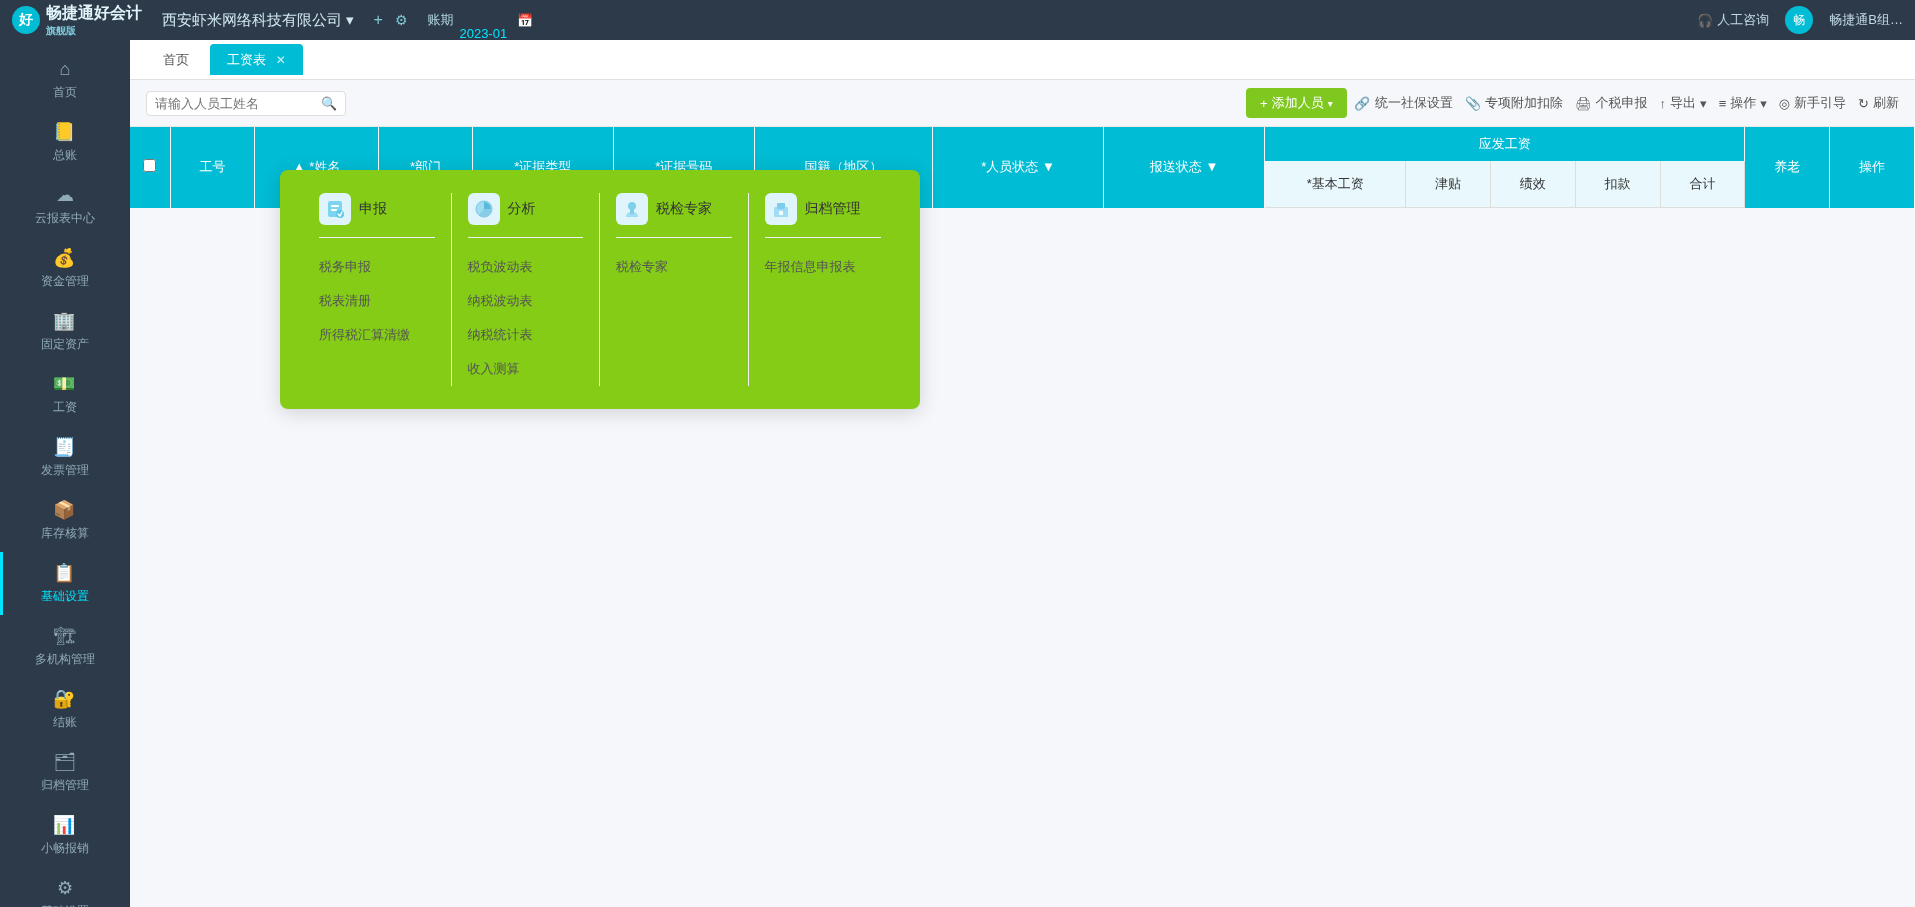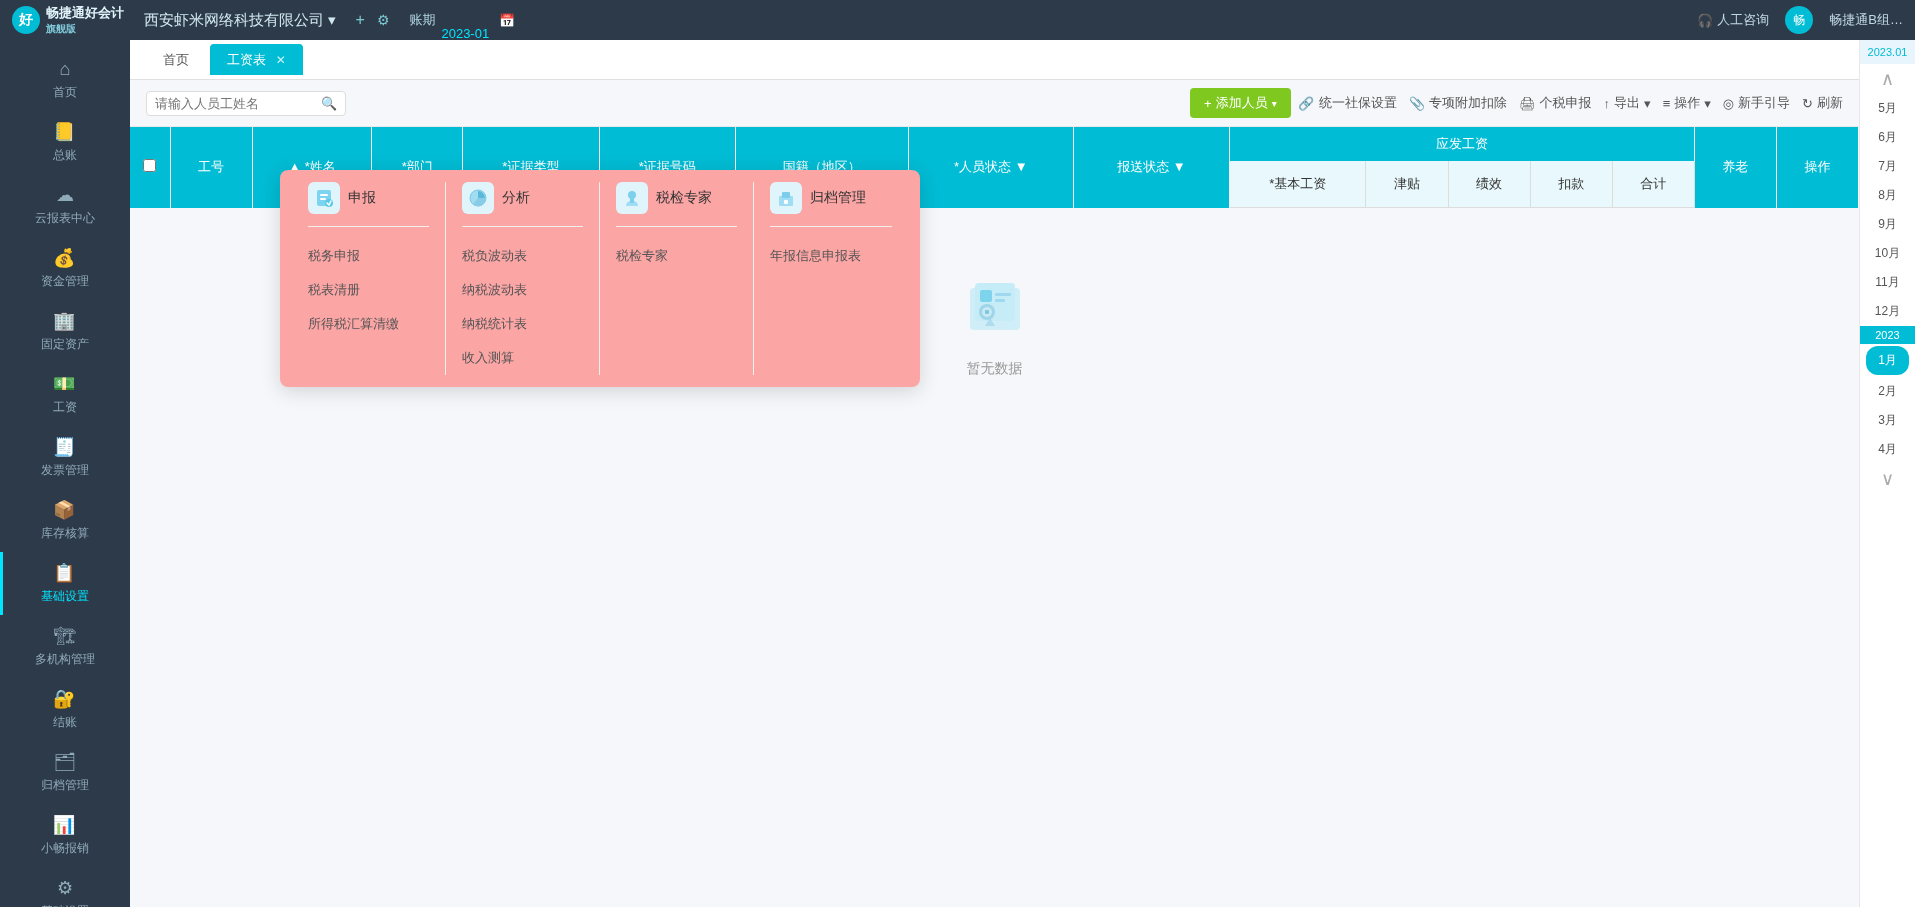--- a/index.html
+++ b/index.html
@@ -29,21 +29,21 @@
       width: 28px;
       height: 28px;
       background: #00bcd4;
       border-radius: 50%;
       display: flex;
       align-items: center;
       justify-content: center;
       color: white;
       font-size: 14px;
     }
-    .logo-text { color: #e0f4fa; font-size: 13px; }
+    .logo-text { color: #e0f4fa; font-size: 16px; }
     .logo-subtext { color: #7fc8d8; font-size: 10px; }
 
     .company-selector {
       display: flex;
       align-items: center;
       gap: 4px;
       color: #d0e8f0;
       font-size: 15px;
       cursor: pointer;
       padding: 4px 8px;
@@ -270,26 +270,26 @@
     .no-data-icon {
       width: 80px;
       height: 80px;
     }
 
     
     .dropdown-menu {
       position: absolute;
       top: 130px;
       left: 150px;
-      background: #fca5a5;
+      background: #84cc16;
       border-radius: 8px;
       box-shadow: 0 4px 20px rgba(0,0,0,0.15);
       z-index: 200;
       width: 640px;
-      padding: 12px;
+      padding: 23px;
       font-family: Liberation Serif, serif;
     }
     .menu-grid {
       display: grid;
       grid-template-columns: repeat(4, 1fr);
       gap: 0;
     }
     .menu-col {
       padding: 0 16px;
       border-right: 1px solid #f0f0f0;
@@ -563,34 +563,20 @@
             <th>津贴</th>
             <th>绩效</th>
             <th>扣款</th>
             <th>合计</th>
           </tr>
         </thead>
         <tbody>
         </tbody>
       </table>
 
-      <div class="no-data-area">
-        <svg class="no-data-icon" viewBox="0 0 80 80" xmlns="http://www.w3.org/2000/svg">
-          <rect x="15" y="20" width="50" height="42" rx="4" fill="#b8e8f5" opacity="0.6"></rect>
-          <rect x="20" y="15" width="40" height="38" rx="4" fill="#c5ecf7"></rect>
-          <rect x="25" y="22" width="12" height="12" rx="2" fill="#7dd4ec"></rect>
-          <rect x="40" y="25" width="16" height="3" rx="1" fill="#a0d8ef"></rect>
-          <rect x="40" y="31" width="10" height="3" rx="1" fill="#a0d8ef"></rect>
-          <circle cx="32" cy="44" r="8" fill="#a0d4e8"></circle>
-          <circle cx="32" cy="44" r="5" fill="#c8eaf5"></circle>
-          <rect x="30" y="42" width="4" height="4" rx="1" fill="#7ec8e3"></rect>
-          <polygon points="35,50 40,58 30,58" fill="#a0d4e8" opacity="0.7"></polygon>
-        </svg>
-        <span style="color:#999;font-size:14px;">暂无数据</span>
-      </div>
     </div>
 
     <div class="dropdown-menu">
       <div class="menu-grid">
 
         <div class="menu-col">
           <div class="menu-col-header">
             <div class="menu-col-header-icon">
               <svg width="20" height="20" viewBox="0 0 20 20" xmlns="http://www.w3.org/2000/svg">
                 <rect x="3" y="2" width="14" height="16" rx="2" fill="#7dd4f0"></rect>
@@ -650,32 +636,14 @@
             <span class="menu-col-title">归档管理</span>
           </div>
           <div class="menu-item">年报信息申报表</div>
         </div>
 
       </div>
     </div>
 
   </div>
 
-  <div class="calendar-panel">
-    <div class="cal-header" style="font-size:11px;padding:6px 4px;">2023.01</div>
-    <div class="cal-nav-btn">∧</div>
-    <div class="cal-month-item">5月</div>
-    <div class="cal-month-item">6月</div>
-    <div class="cal-month-item">7月</div>
-    <div class="cal-month-item">8月</div>
-    <div class="cal-month-item">9月</div>
-    <div class="cal-month-item">10月</div>
-    <div class="cal-month-item">11月</div>
-    <div class="cal-month-item">12月</div>
-    <div class="cal-year-label">2023</div>
-    <div class="cal-month-item active">1月</div>
-    <div class="cal-month-item">2月</div>
-    <div class="cal-month-item">3月</div>
-    <div class="cal-month-item">4月</div>
-    <div class="cal-nav-btn">∨</div>
-  </div>
 
 </div>
 
 </body></html>

